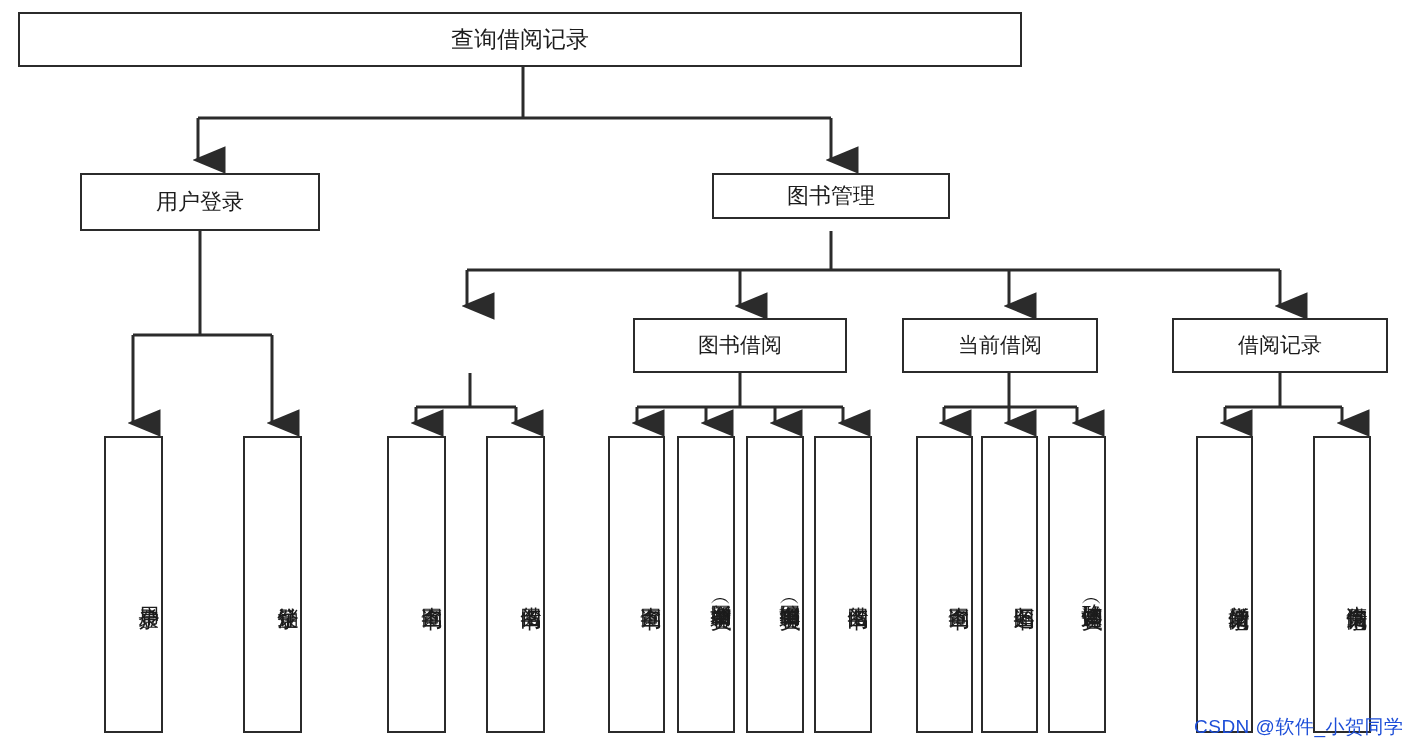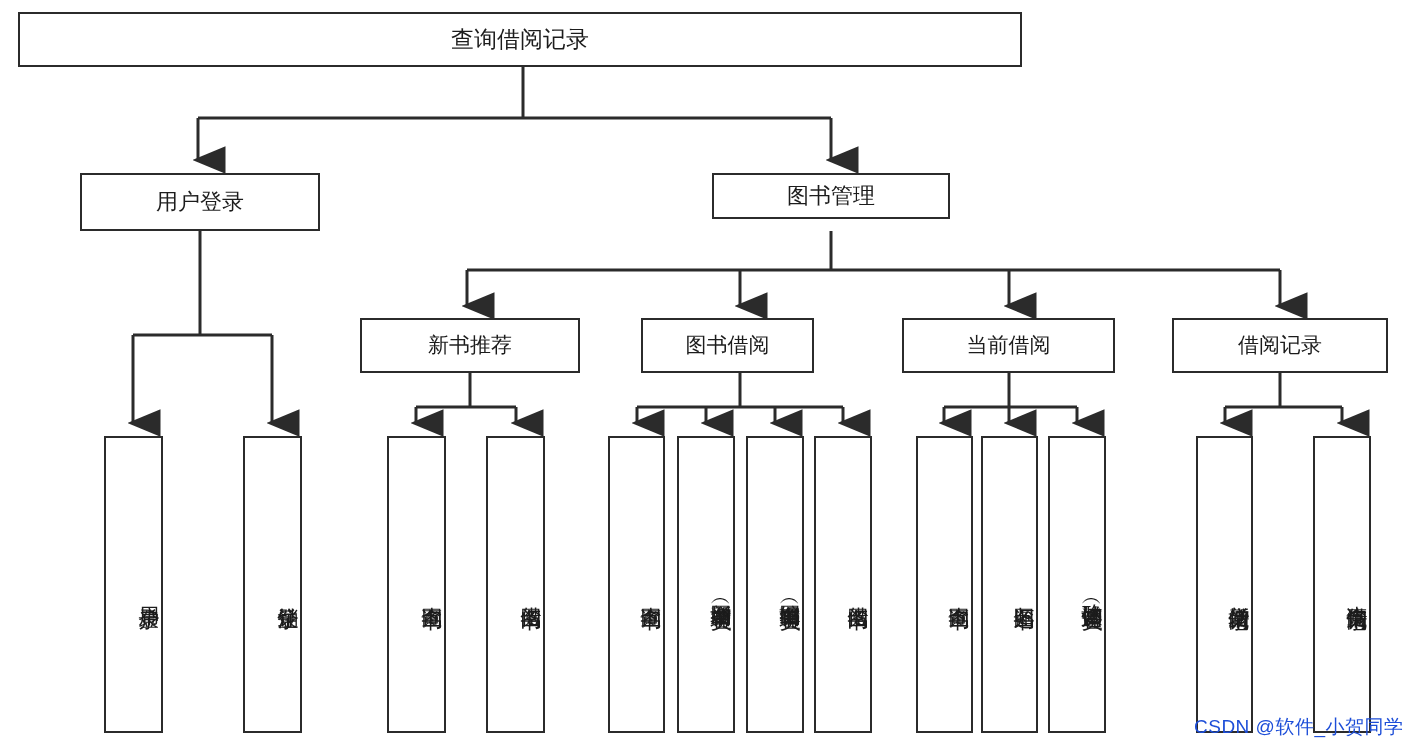--- a/index.html
+++ b/index.html
@@ -117,23 +117,22 @@
       <path d="M 1225 407 L 1225 423" marker-end="url(#arrow)"></path>
       <path d="M 1342 407 L 1342 423" marker-end="url(#arrow)"></path>
     </g>
   </svg>
 
   <div class="node root" style="left: 18px; top: 12px; width: 1004px; height: 55px;">查询借阅记录</div>
 
   <div class="node lvl2" style="left: 80px; top: 173px; width: 240px; height: 58px;">用户登录</div>
   <div class="node lvl2" style="left: 712px; top: 173px; width: 238px; height: 46px;">图书管理</div>
 
-  <div class="node lvl3" style="left: 360px; top: 318px; width: 220px; height: 55px;">新书推荐</div>
-  <div class="node lvl3" style="left: 633px; top: 318px; width: 173px; height: 55px; margin-left: 8px;">图书借阅</div>
-  <div class="node lvl3" style="left: 902px; top: 318px; width: 213px; height: 55px; font-family: Liberation Serif, serif;">当前借阅</div>
+  <div class="node lvl3" style="left: 633px; top: 318px; width: 214px; height: 55px;">图书借阅</div>
+  <div class="node lvl3" style="left: 902px; top: 318px; width: 196px; height: 55px; font-family: Liberation Serif, serif;">当前借阅</div>
   <div class="node lvl3" style="left: 1172px; top: 318px; width: 216px; height: 55px;">借阅记录</div>
 
   <div class="node leaf" style="left: 104px; top: 436px; width: 59px; height: 297px;">用户登录</div>
   <div class="node leaf" style="left: 243px; top: 436px; width: 59px; height: 297px;">注销登录</div>
   <div class="node leaf" style="left: 387px; top: 436px; width: 59px; height: 297px;">查询图书</div>
   <div class="node leaf" style="left: 486px; top: 436px; width: 59px; height: 297px;">借阅图书</div>
   <div class="node leaf" style="left: 608px; top: 436px; width: 57px; height: 297px;">查询图书</div>
   <div class="node leaf" style="left: 677px; top: 436px; width: 58px; height: 297px;">新增图书（管理员）</div>
   <div class="node leaf" style="left: 746px; top: 436px; width: 58px; height: 297px;">编辑图书（管理员）</div>
   <div class="node leaf" style="left: 814px; top: 436px; width: 58px; height: 297px;">借阅图书</div>

